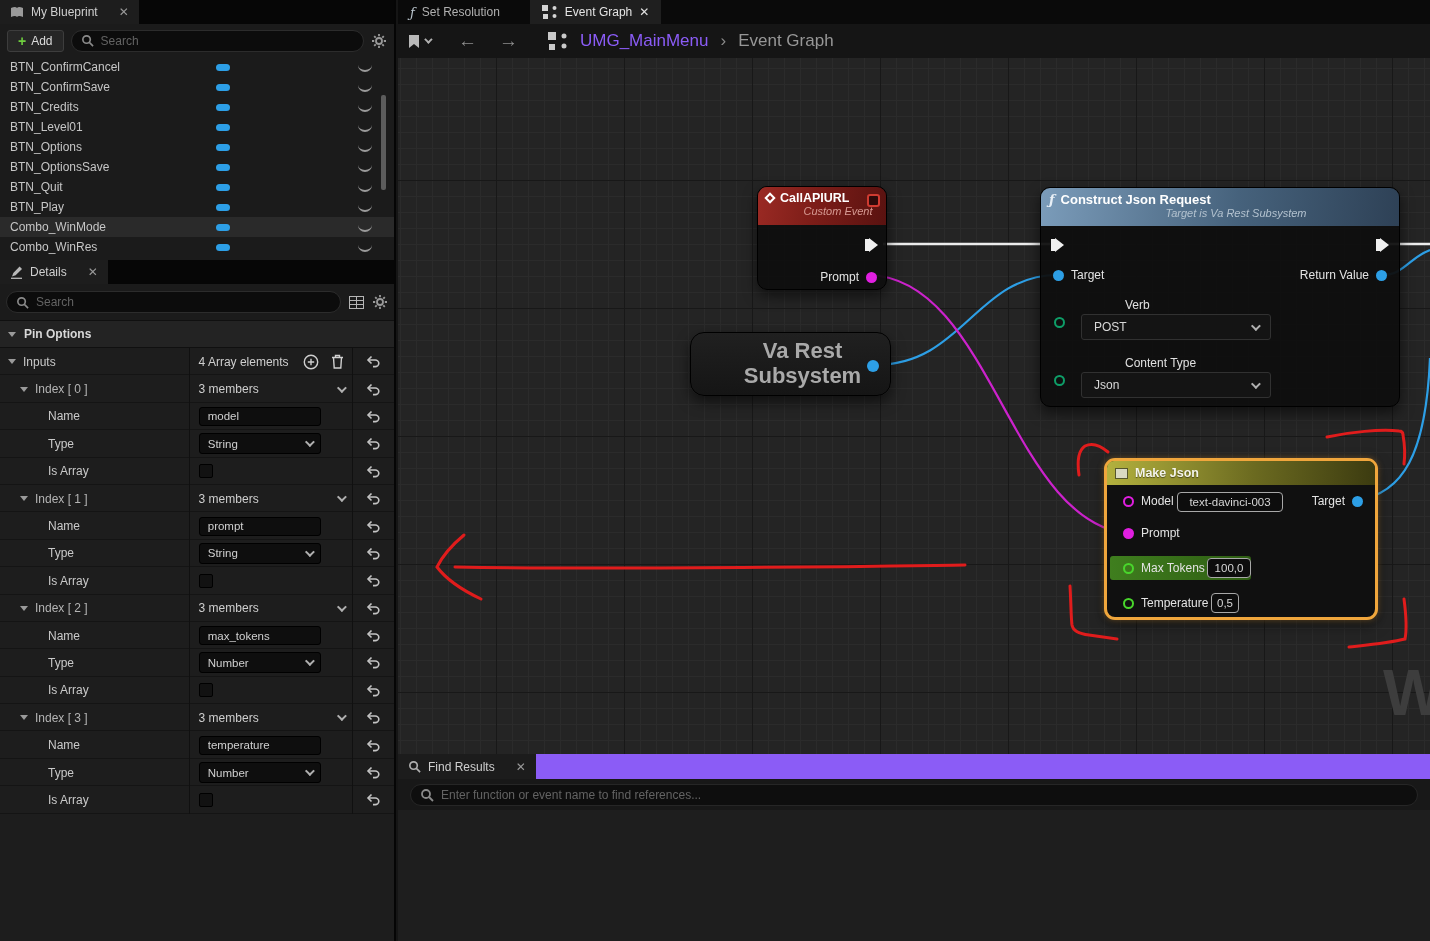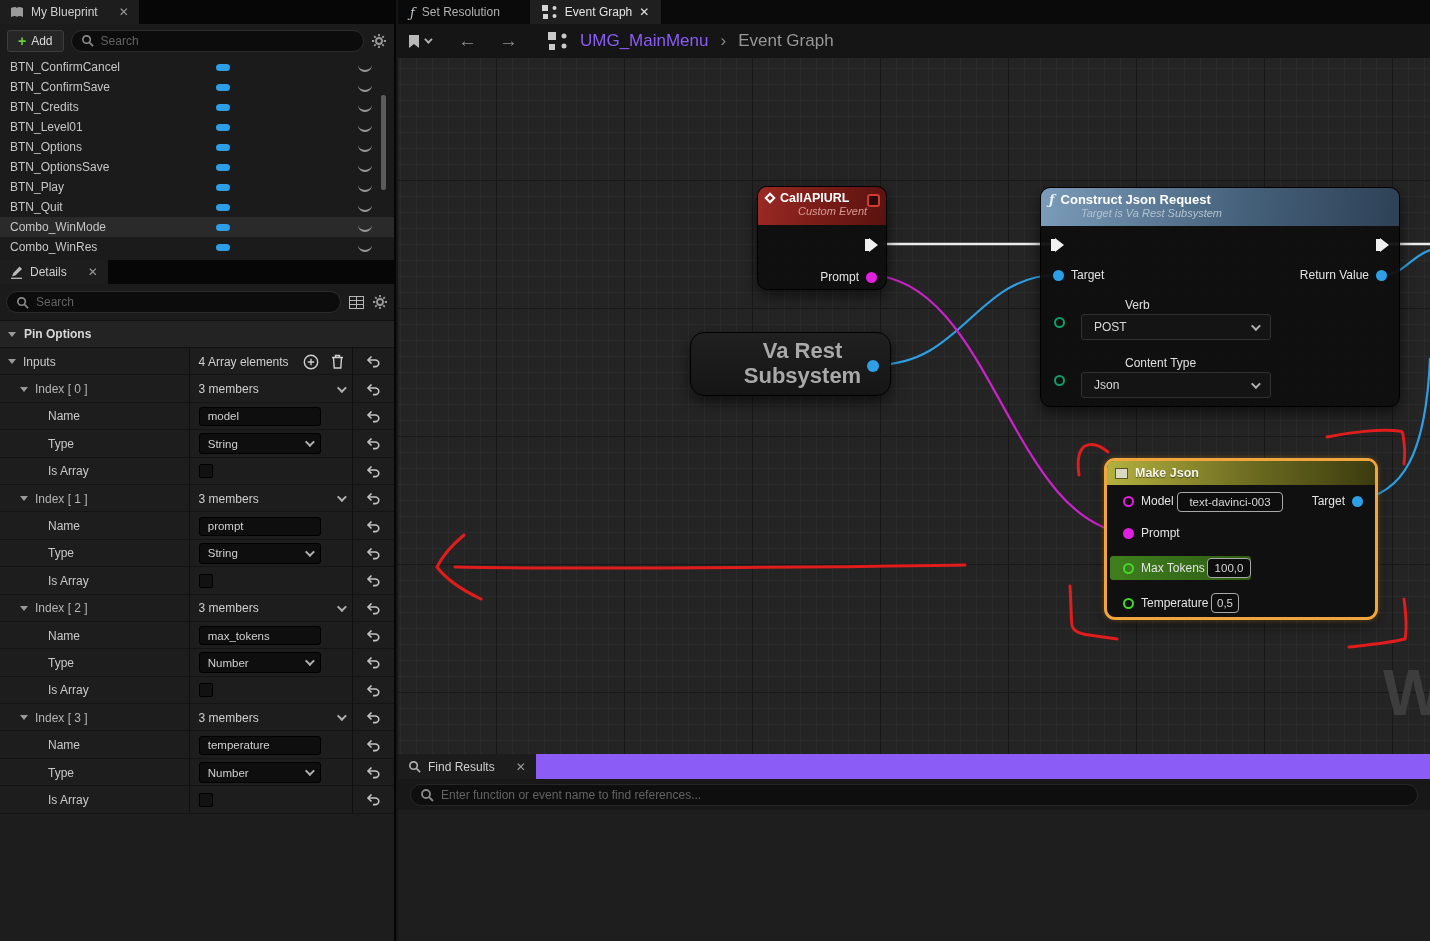--- a/index.html
+++ b/index.html
@@ -99,21 +99,21 @@
     background-position:-30px -6px; }
   #wires { position:absolute; left:0; top:0; z-index:1; }
   #annotations { position:absolute; left:0; top:0; z-index:6; pointer-events:none; }
   .node { position:absolute; z-index:3; background:rgba(15,15,15,.95);
     border:1px solid #000; border-radius:10px;
     box-shadow:0 6px 14px rgba(0,0,0,.55); }
   .node-hdr { height:38px; border-radius:9px 9px 0 0; padding:4px 8px;
     white-space:nowrap; }
   .node-title { color:#fff; font-weight:bold; font-size:12.5px; display:flex;
     align-items:center; gap:6px; }
-  .node-sub { font-style:italic; font-size:11px; margin-left:32px; }
+  .node-sub { font-style:italic; font-size:11px; margin-left:32px;text-align:center; }
 
   .pin { width:11px; height:11px; border-radius:50%; display:inline-block; }
   .pin.m-fill { background:#e01fe0; }
   .pin.m-open { border:2.5px solid #e01fe0; background:transparent; }
   .pin.b-fill { background:#2d9fe6; }
   .pin.g-open { border:2.5px solid #49d62c; background:transparent; }
   .pin.e-open { border:2.5px solid #0e9e68; background:transparent; }
   .exec { display:flex; align-items:center; }
   .exec::before { content:''; width:4px; height:12px; background:#f0f0f0; }
   .exec::after { content:''; width:0; height:0; border-left:9px solid #f0f0f0;
@@ -225,26 +225,26 @@
         <span>BTN_Options</span>
         <span class="pill"></span>
         <span class="eye"></span>
       </div>
     <div class="mb-row">
         <span>BTN_OptionsSave</span>
         <span class="pill"></span>
         <span class="eye"></span>
       </div>
     <div class="mb-row">
+        <span>BTN_Quit</span>
+        <span class="pill"></span>
+        <span class="eye"></span>
+      </div>
+    <div class="mb-row">
         <span>BTN_Play</span>
-        <span class="pill"></span>
-        <span class="eye"></span>
-      </div>
-    <div class="mb-row">
-        <span>BTN_Quit</span>
         <span class="pill"></span>
         <span class="eye"></span>
       </div>
     <div class="mb-row hl">
         <span>Combo_WinMode</span>
         <span class="pill"></span>
         <span class="eye"></span>
       </div>
     <div class="mb-row">
         <span>Combo_WinRes</span>

